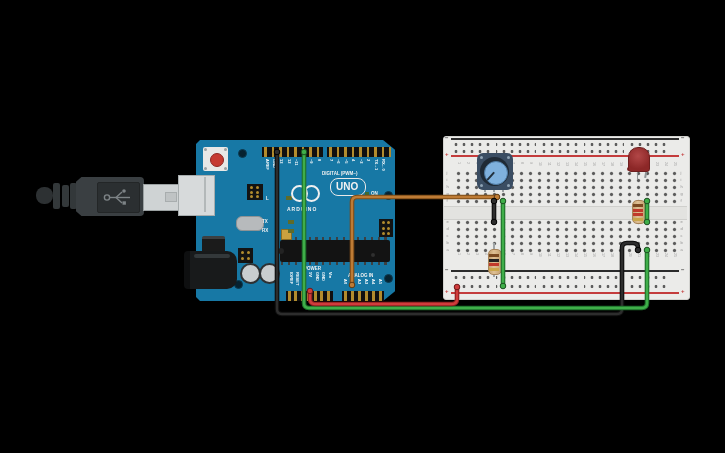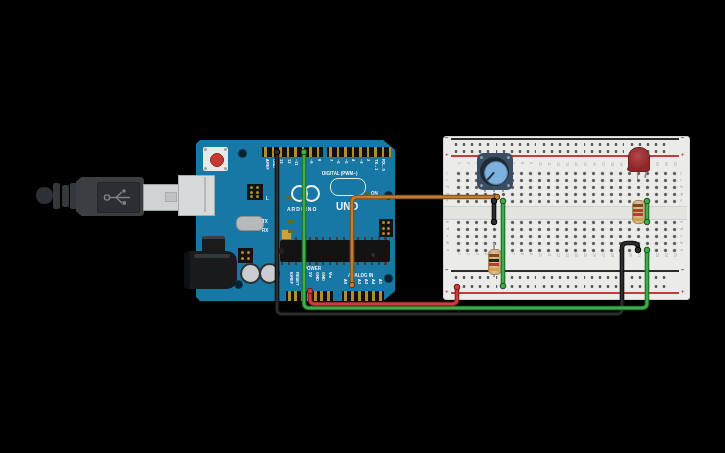--- a/index.html
+++ b/index.html
@@ -167,21 +167,21 @@
   <div class="abs silk" style="left:304px;top:266px;font-size:4.5px;">POWER</div>
   <div class="abs silk" style="left:348px;top:273px;font-size:4.5px;">ANALOG IN</div>
   <div class="abs silk" style="left:266px;top:196px;font-size:4.5px;">L</div>
   <div class="abs silk" style="left:262px;top:219px;font-size:4.5px;">TX</div>
   <div class="abs silk" style="left:262px;top:228px;font-size:4.5px;">RX</div>
   <div class="abs silk" style="left:371px;top:191px;font-size:4.5px;">ON</div>
   <div class="abs logo-ring" style="left:291px;top:185px;"></div>
   <div class="abs logo-ring" style="left:303px;top:185px;"></div>
   <div class="abs silk" style="left:287px;top:206px;font-size:5px;letter-spacing:1px;">ARDUINO</div>
   <div class="abs uno-box"></div>
-  <div class="abs silk" style="left:336px;top:181px;font-size:10px;margin-top:20px;">UNO</div>
+  <div class="abs silk" style="left:336px;top:181px;font-size:10px;">UNO</div>
 
   <div class="abs pinlab">
       <span style="left: 268.5px; top: 158.5px;">AREF</span>
       <span style="left: 275.95px; top: 158.5px;">GND</span>
       <span style="left: 283.4px; top: 158.5px;">13</span>
       <span style="left: 290.85px; top: 158.5px;">12</span>
       <span style="left: 298.3px; top: 158.5px;">~11</span>
       <span style="left: 305.75px; top: 158.5px;">~10</span>
       <span style="left: 313.2px; top: 158.5px;">~9</span>
       <span style="left: 320.65px; top: 158.5px;">8</span>

